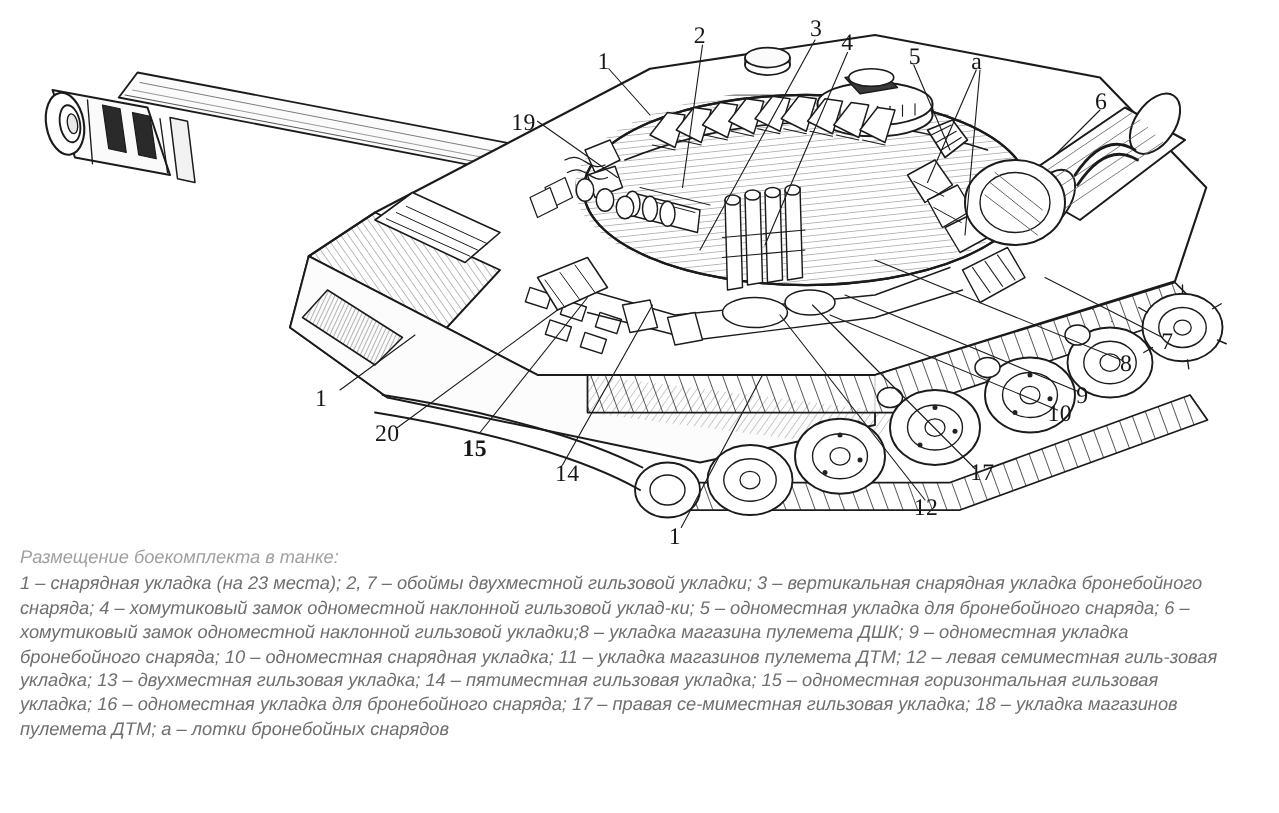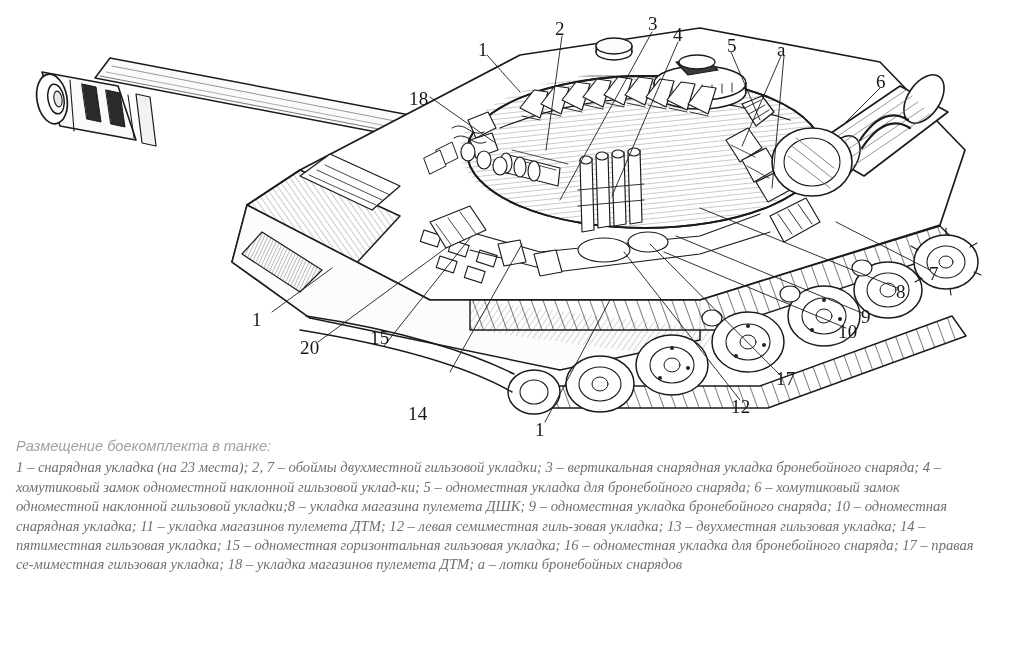--- a/index.html
+++ b/index.html
@@ -27,21 +27,21 @@
     padding:0 12px 0 16px;
     box-sizing:border-box;
     font-family:"Liberation Sans",sans-serif;
     font-style:italic;
     font-size:14.6px;
     line-height:19.4px;
     color:#8e8e8e;
     text-align:left;
   }
   #caption .title{display:block;margin-bottom:2px;color:#a0a0a0;}
-  #caption .body{display:block;font-family:Liberation Serif, serif;}
+  #caption .body{display:block;}
   
   #caption .body{color:#6f6f6f;}
   .wm{
     position:absolute;
     font-family:"Liberation Sans",sans-serif;
     font-size:40px;
     font-weight:bold;
     color:rgba(140,140,140,0.17);
     letter-spacing:2px;
     white-space:nowrap;
@@ -394,30 +394,30 @@
     <div class="wm" style="left:262px;top:268px;"></div>
 
     <div id="callout-layer">
         <div class="callout" style="left: 478px; top: 40px;">1</div>
         <div class="callout" style="left: 555px; top: 19px;">2</div>
         <div class="callout" style="left: 648px; top: 14px;">3</div>
         <div class="callout" style="left: 673px; top: 25px;">4</div>
         <div class="callout" style="left: 727px; top: 36px;">5</div>
         <div class="callout" style="left: 777px; top: 40px;">а</div>
         <div class="callout" style="left: 876px; top: 72px;">6</div>
-        <div class="callout" style="left: 409px; top: 89px;">18</div>
+        <div class="callout" style="left: 409px; top: 89px;">19</div>
         <div class="callout" style="left: 929px; top: 264px;">7</div>
         <div class="callout" style="left: 896px; top: 282px;">8</div>
         <div class="callout" style="left: 861px; top: 307px;">9</div>
         <div class="callout" style="left: 838px; top: 322px;">10</div>
         <div class="callout" style="left: 776px; top: 369px;">17</div>
         <div class="callout" style="left: 731px; top: 397px; text-align: right;">12</div>
         <div class="callout" style="left: 535px; top: 420px;">1</div>
-        <div class="callout" style="left: 408px; top: 370px; margin-top: 34px;">14</div>
-        <div class="callout" style="left: 370px; top: 328px;">15</div>
+        <div class="callout" style="left: 444px; top: 370px;">14</div>
+        <div class="callout" style="left: 370px; top: 350px; font-weight: bold;">15</div>
         <div class="callout" style="left: 300px; top: 338px;">20</div>
         <div class="callout" style="left: 252px; top: 310px;">1</div>
       </div>
   </div>
 
   <div id="caption">
     <span class="title">Размещение боекомплекта в танке:</span>
     <span class="body">1 – снарядная укладка (на 23 места); 2, 7 – обоймы двухместной гильзовой укладки; 3 – вертикальная снарядная укладка бронебойного снаряда; 4 – хомутиковый замок одноместной наклонной гильзовой уклад-ки; 5 – одноместная укладка для бронебойного снаряда; 6 – хомутиковый замок одноместной наклонной гильзовой укладки;8 – укладка магазина пулемета ДШК; 9 – одноместная укладка бронебойного снаряда; 10 – одноместная снарядная укладка; 11 – укладка магазинов пулемета ДТМ; 12 – левая семиместная гиль-зовая укладка; 13 – двухместная гильзовая укладка; 14 – пятиместная гильзовая укладка; 15 – одноместная горизонтальная гильзовая укладка; 16 – одноместная укладка для бронебойного снаряда; 17 – правая се-миместная гильзовая укладка; 18 – укладка магазинов пулемета ДТМ; а – лотки бронебойных снарядов</span>
   </div>
 

